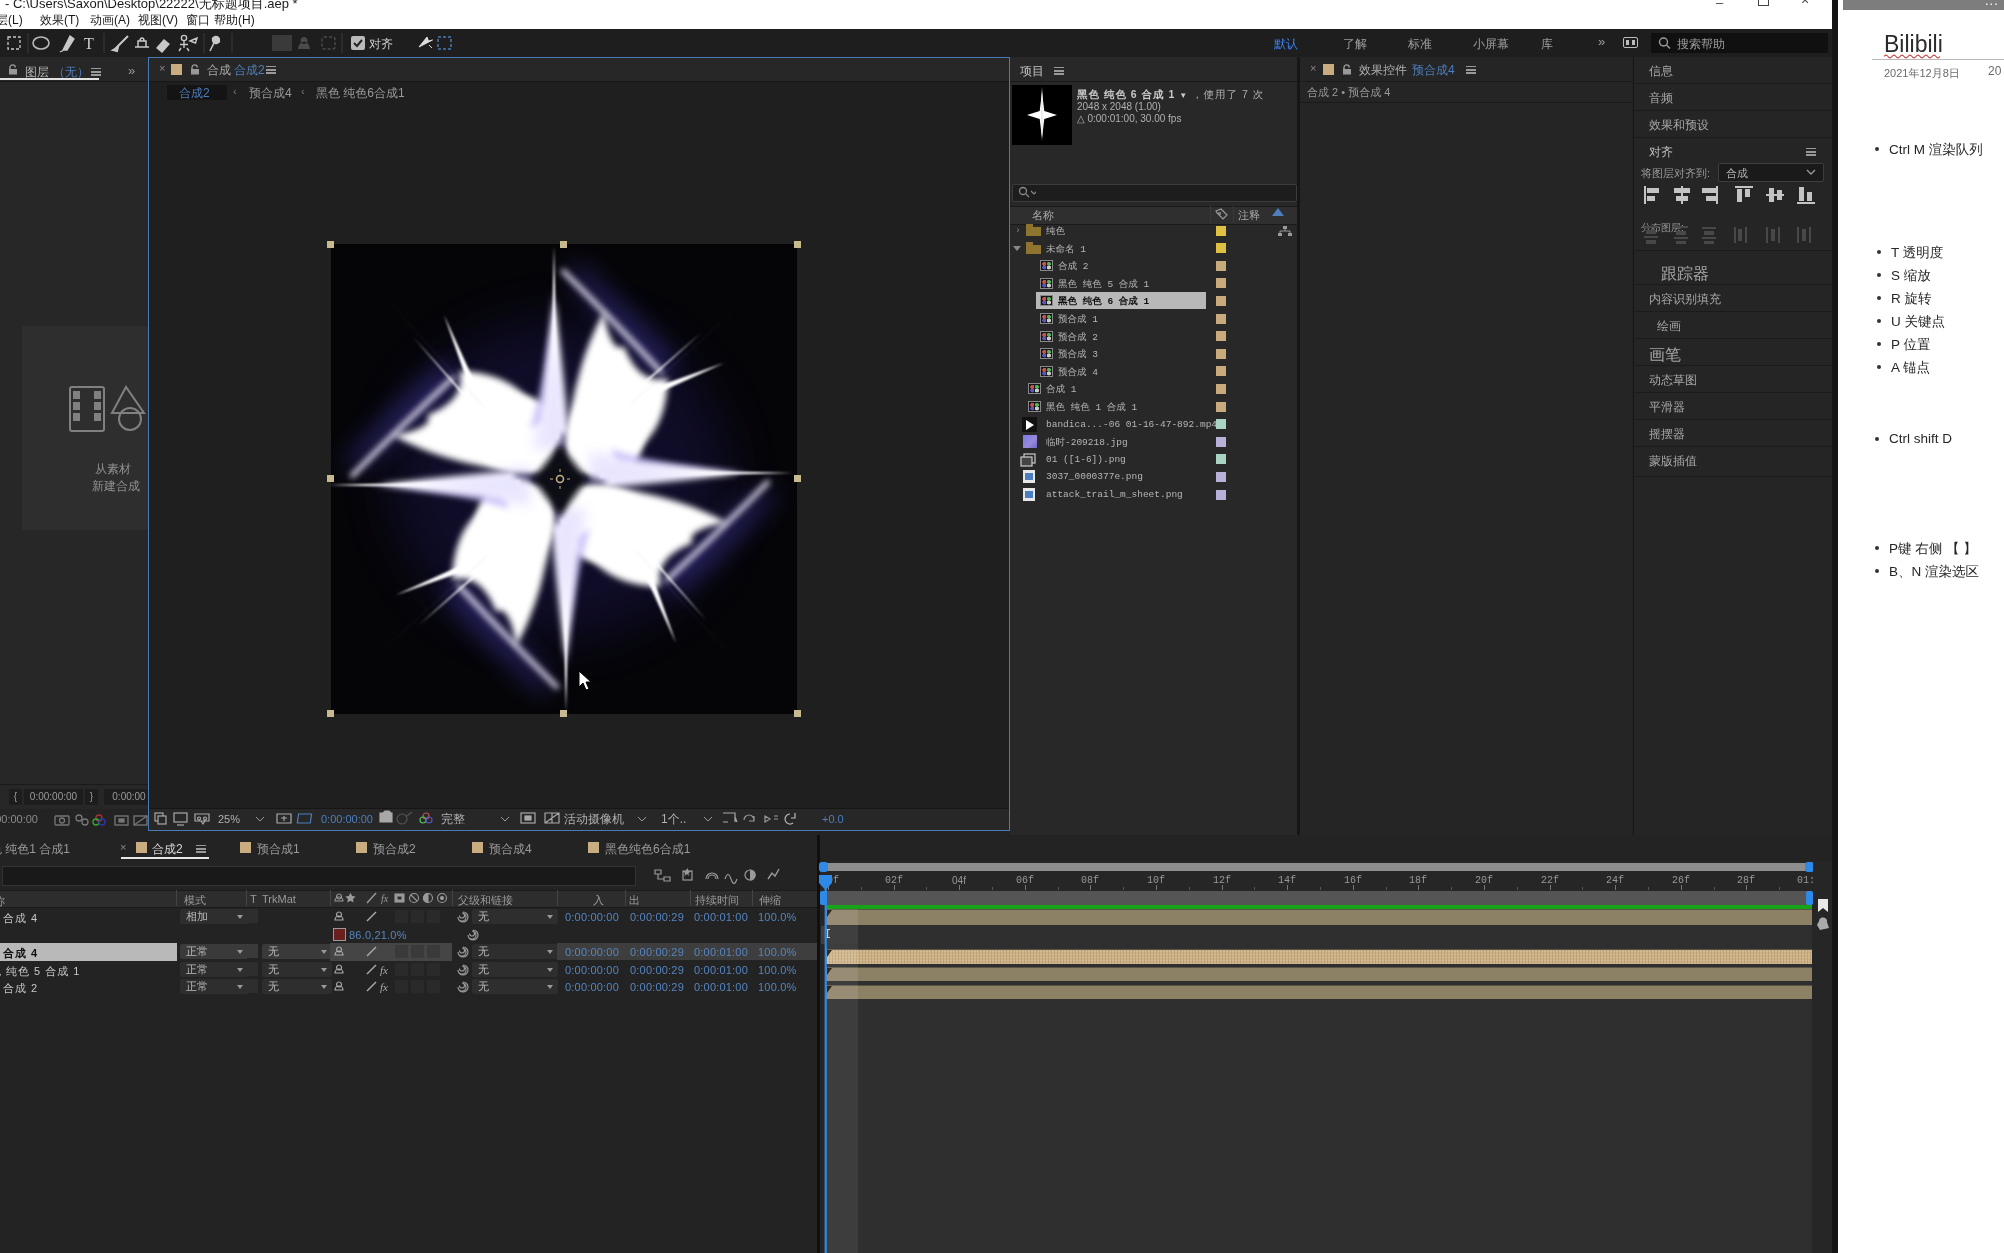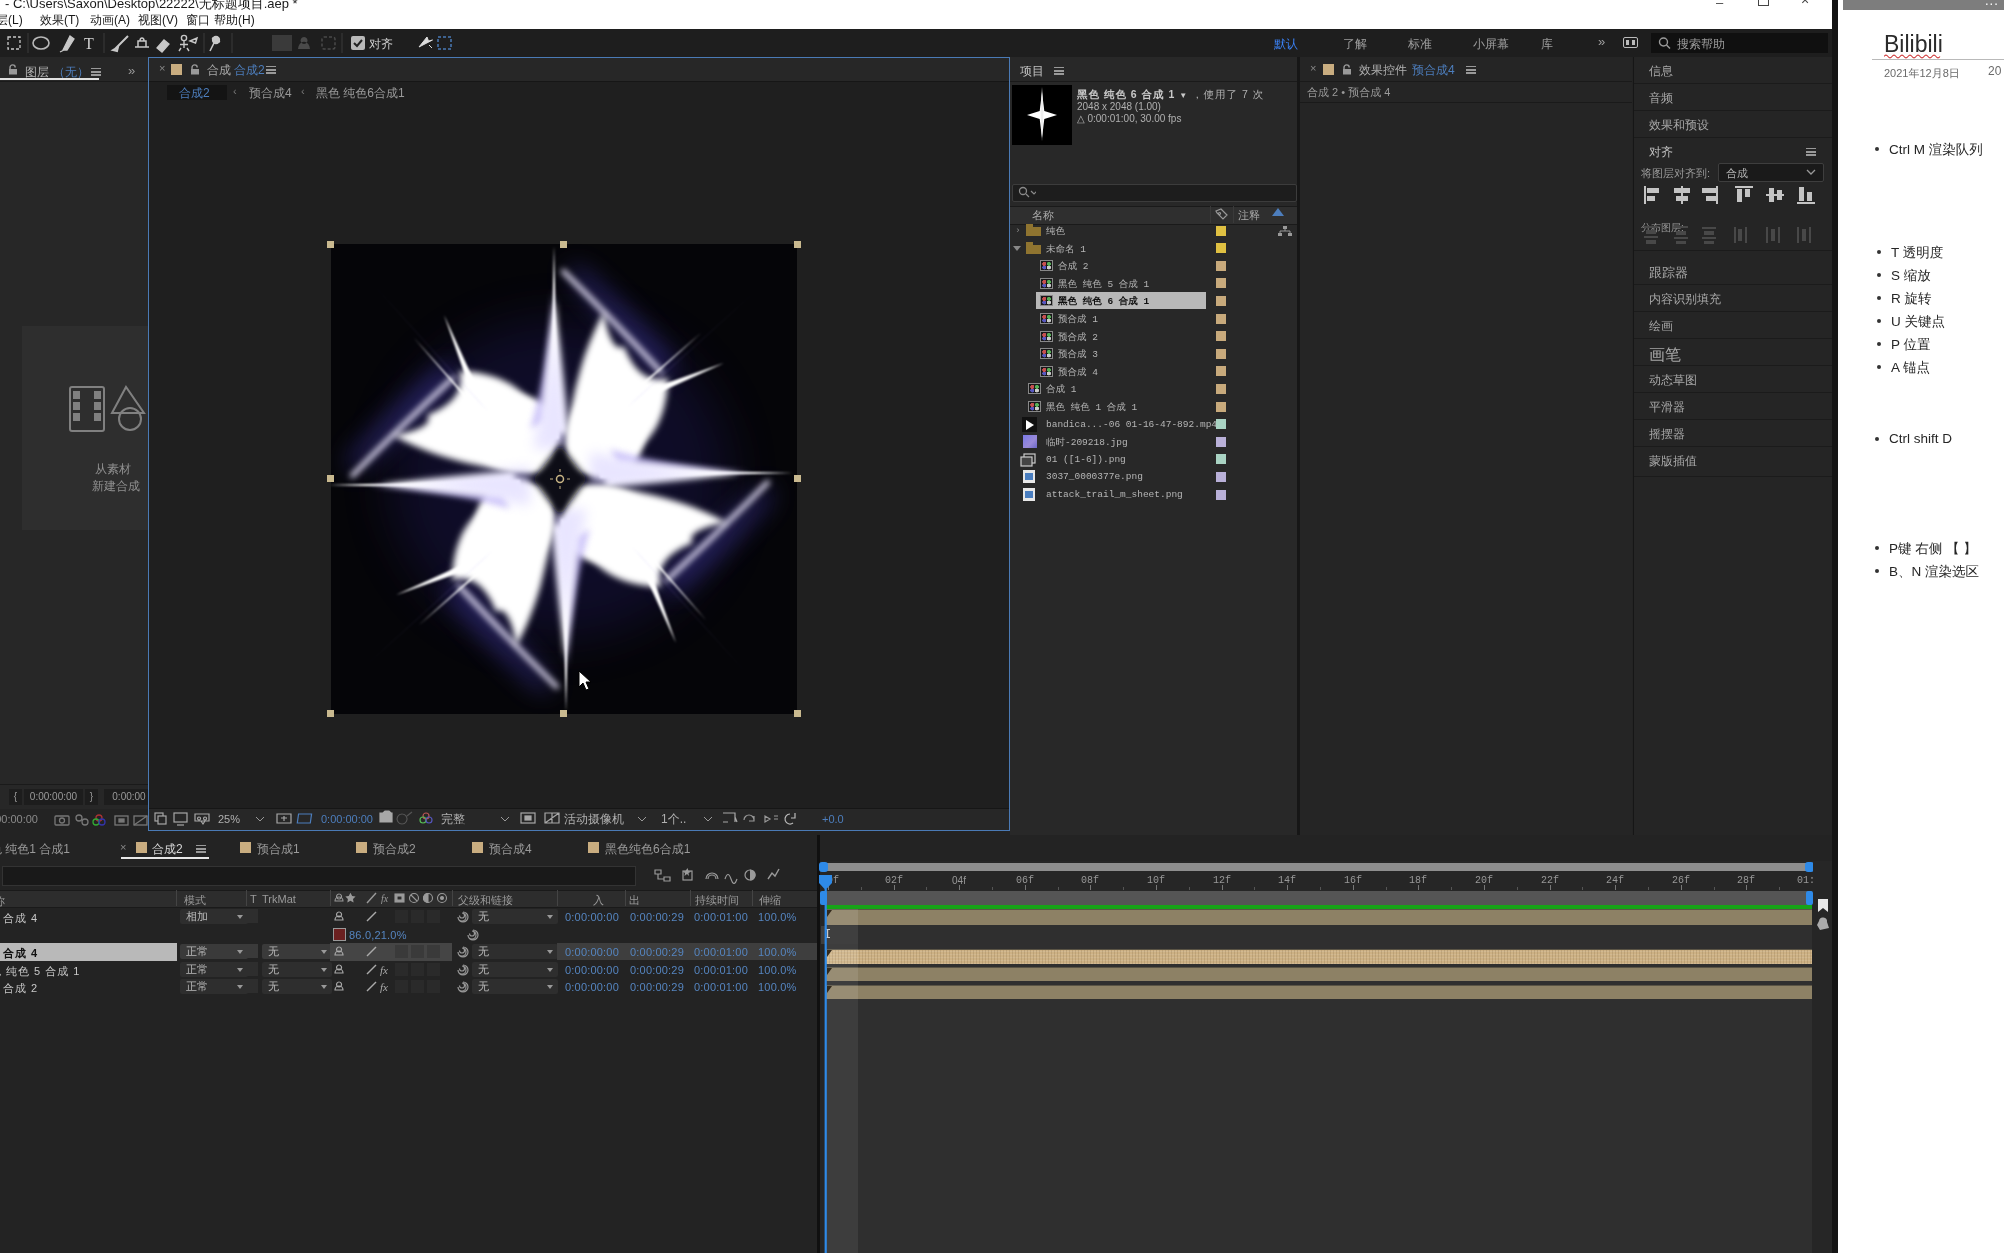--- a/index.html
+++ b/index.html
@@ -457,25 +457,25 @@
           <rect x="103" y="2" width="2" height="16"></rect>
    <rect x="124" y="2" width="2" height="16"></rect>
           <rect x="129" y="4" width="4" height="12"></rect>
           <rect x="136" y="2" width="2" height="16"></rect>
    <rect x="155" y="2" width="2" height="16"></rect>
           <rect x="160" y="4" width="4" height="12"></rect>
           <rect x="167" y="2" width="2" height="16"></rect>
   </g>
  </svg>
  <div class="row-divider" style="top:193px"></div>
- <div class="tx" style="left:15px;top:207px;font-size:13px;color:#a8a8a8">跟踪器</div>
+ <div class="tx" style="left:27px;top:207px;font-size:16px;color:#a8a8a8">跟踪器</div>
       <div class="row-divider" style="top:227px"></div>
  <div class="tx" style="left:15px;top:234px;font-size:12px;color:#a8a8a8">内容识别填充</div>
       <div class="row-divider" style="top:254px"></div>
- <div class="tx" style="left:15px;top:261px;font-size:12px;color:#a8a8a8">绘画</div>
+ <div class="tx" style="left:23px;top:261px;font-size:12px;color:#a8a8a8">绘画</div>
       <div class="row-divider" style="top:281px"></div>
  <div class="tx" style="left:15px;top:288px;font-size:16px;color:#a8a8a8">画笔</div>
       <div class="row-divider" style="top:308px"></div>
  <div class="tx" style="left:15px;top:315px;font-size:12px;color:#a8a8a8">动态草图</div>
       <div class="row-divider" style="top:335px"></div>
  <div class="tx" style="left:15px;top:342px;font-size:12px;color:#a8a8a8">平滑器</div>
       <div class="row-divider" style="top:362px"></div>
  <div class="tx" style="left:15px;top:369px;font-size:12px;color:#a8a8a8">摇摆器</div>
       <div class="row-divider" style="top:389px"></div>
  <div class="tx" style="left:15px;top:396px;font-size:12px;color:#a8a8a8">蒙版插值</div>

